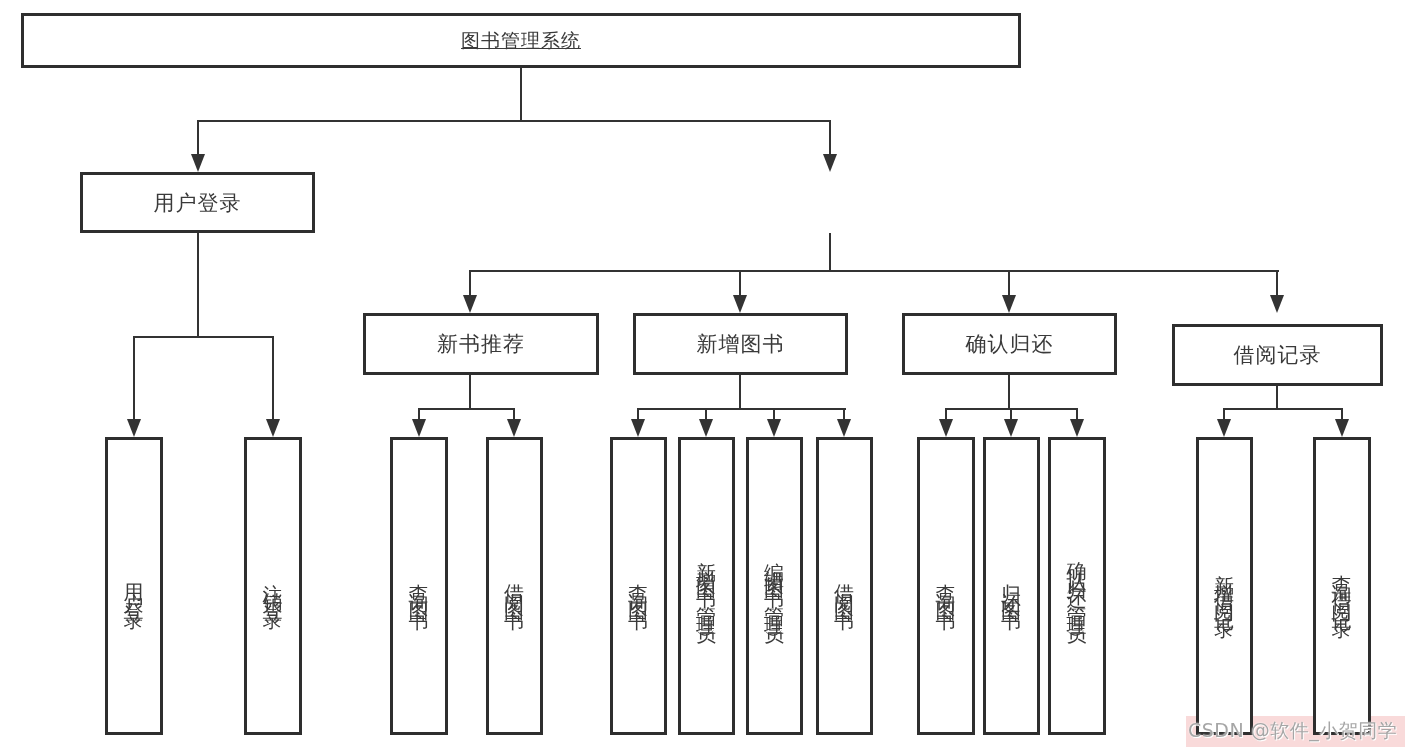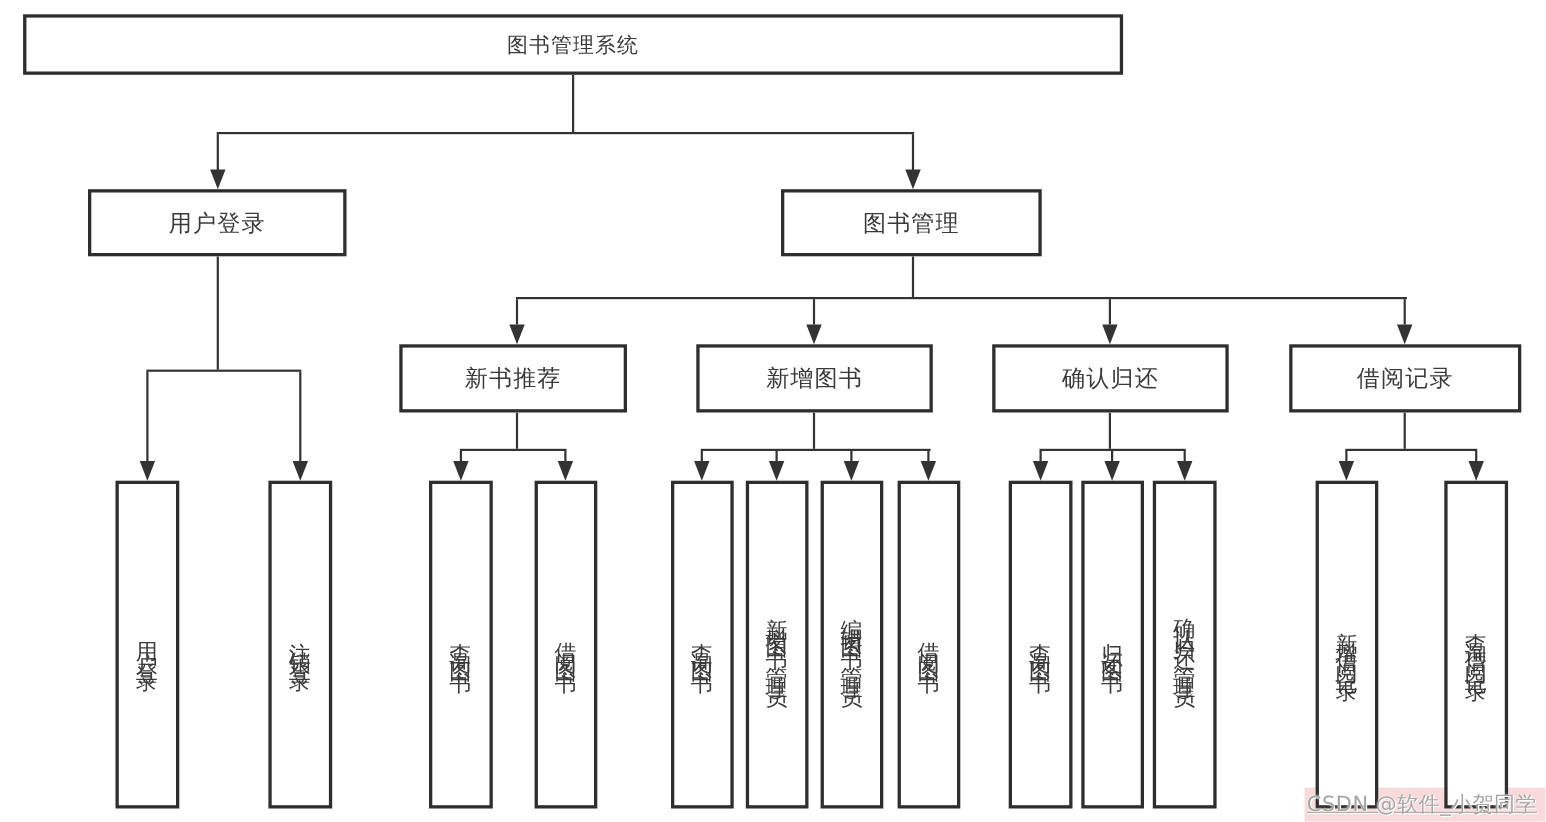--- a/index.html
+++ b/index.html
@@ -31,21 +31,21 @@
     align-items:center;
     justify-content:center;
     z-index:2;
   }
   .hlabel{
     font-size:21px;
     color:var(--text);
     letter-spacing:1px;
     white-space:nowrap;
   }
-  .root .hlabel{font-size:19px;}
+  .root .hlabel{font-size:19px;text-decoration:underline;}
   .vbox{
     position:absolute;
     box-sizing:border-box;
     background:#fff;
     border:3px solid var(--border);
     display:flex;
     align-items:center;
     justify-content:center;
     z-index:2;
   }
@@ -79,21 +79,20 @@
   }
   .wm-text{
     position:absolute;
     left:1188px;top:718px;
     font-size:19px;
     color:var(--wm-text);
     letter-spacing:0.5px;
     white-space:nowrap;
     text-shadow:0 0 2px #fff,1px 1px 0 #fff;
     z-index:5;
-    text-decoration:underline;
   }
 </style>
 </head>
 <body>
 
 <div id="canvas">
 
   <div class="wm-band"></div>
 
   <div id="connectors">
@@ -151,34 +150,31 @@
       <div class="arrow" style="left: 1335px; top: 419px;"></div>
     </div>
 
   <div class="hbox root" style="left:21px;top:13px;width:1000px;height:55px">
     <span class="hlabel">图书管理系统</span>
   </div>
 
   <div class="hbox" style="left:80px;top:172px;width:235px;height:61px">
     <span class="hlabel">用户登录</span>
   </div>
-  <div class="hbox" style="left:710px;top:172px;width:237px;height:61px">
-    <span class="hlabel">图书管理</span>
-  </div>
-
-  <div class="hbox" style="left:363px;top:313px;width:207px;height:62px">
+
+  <div class="hbox" style="left:363px;top:313px;width:236px;height:62px">
     <span class="hlabel">新书推荐</span>
   </div>
   <div class="hbox" style="left:633px;top:313px;width:215px;height:62px">
     <span class="hlabel">新增图书</span>
   </div>
   <div class="hbox" style="left:902px;top:313px;width:215px;height:62px">
     <span class="hlabel">确认归还</span>
   </div>
-  <div class="hbox" style="left:1172px;top:313px;width:211px;height:62px">
+  <div class="hbox" style="left:1172px;top:324px;width:211px;height:62px">
     <span class="hlabel">借阅记录</span>
   </div>
 
   <div class="vbox" style="left:105px;top:437px;width:58px;height:298px">
     <span class="vlabel">用户登录</span>
   </div>
   <div class="vbox" style="left:244px;top:437px;width:58px;height:298px">
     <span class="vlabel">注销登录</span>
   </div>
 

